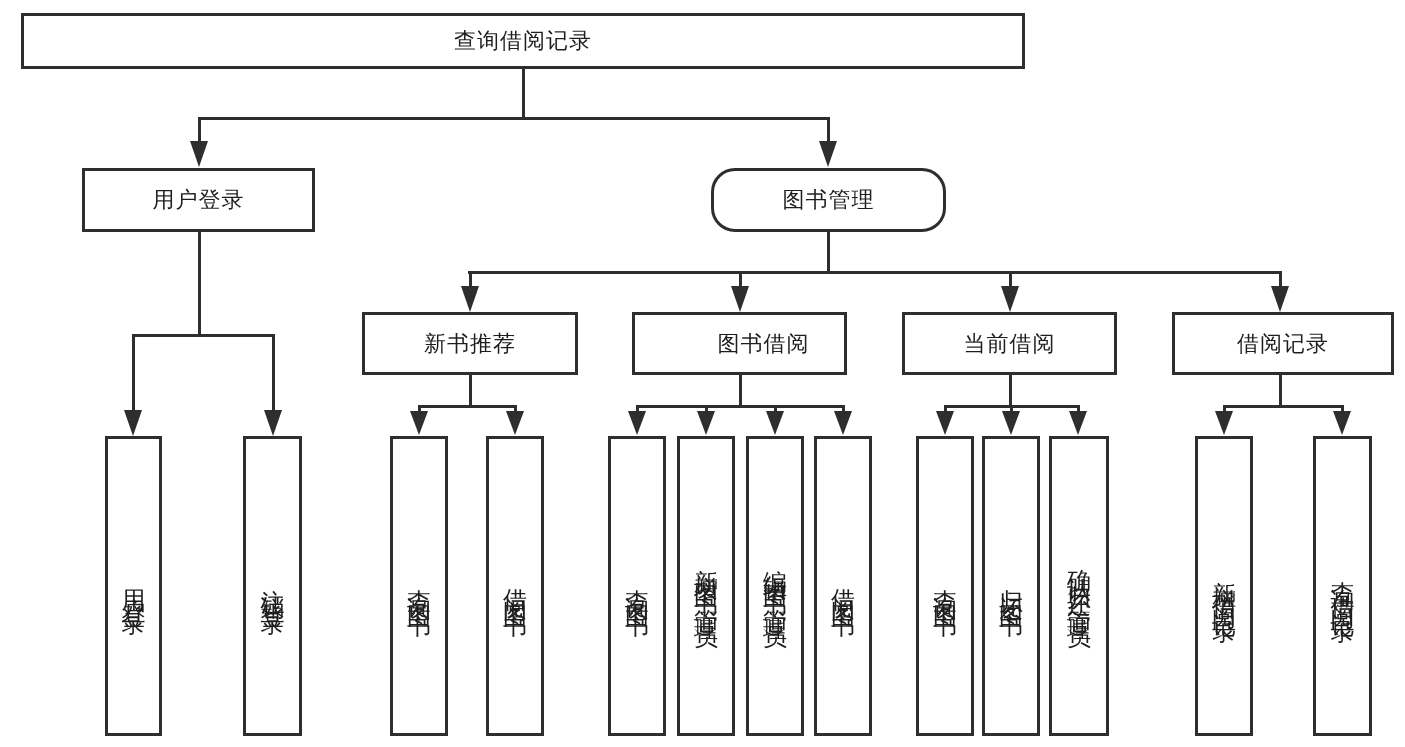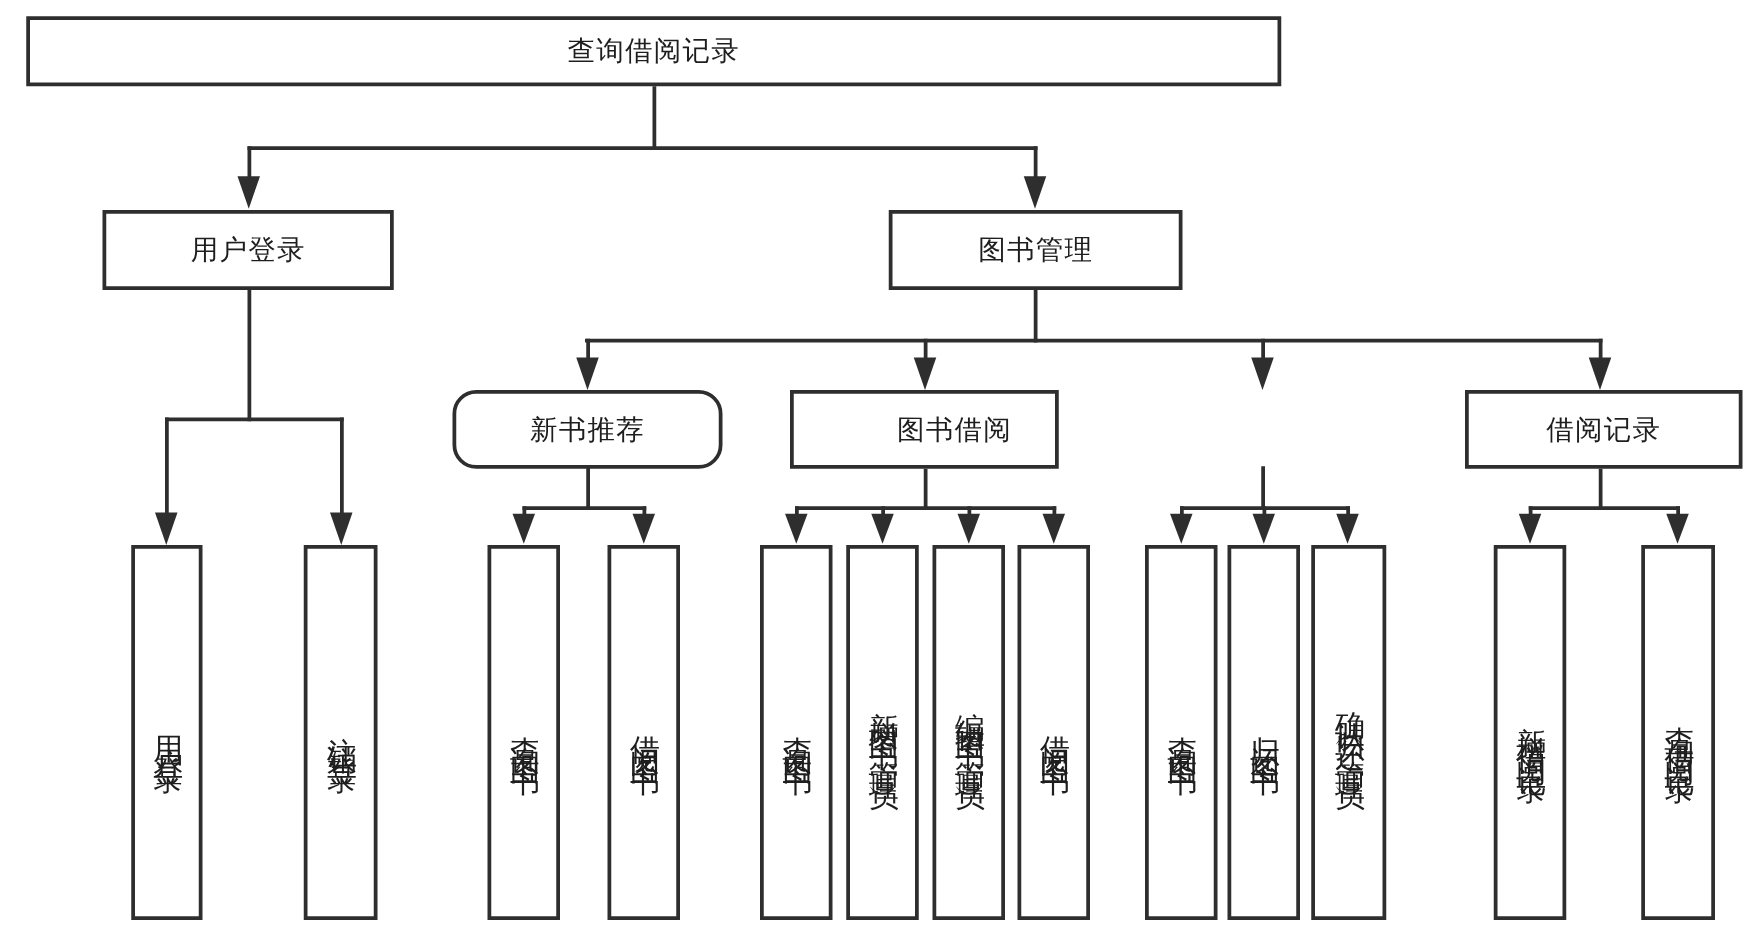--- a/index.html
+++ b/index.html
@@ -115,29 +115,32 @@
   <div class="vline" style="left:1340.5px;top:405px;height:10px;"></div>
   <div class="arrow short" style="left:1333px;top:411px;"></div>
 
   <div class="box hbox" style="left:21px;top:13px;width:1004px;height:56px;">
     <span>查询借阅记录</span>
   </div>
 
   <div class="box hbox" style="left:82px;top:168px;width:233px;height:64px;">
     <span>用户登录</span>
   </div>
-  <div class="box hbox" style="left:711px;top:168px;width:235px;height:64px;">
+  <div class="box hbox" style="left:711px;top:168px;width:235px;height:64px;border-radius:24px;">
     <span>图书管理</span>
   </div>
 
-  <div class="box hbox" style="left:362px;top:312px;width:216px;height:63px;border-radius:19px;">
+  <div class="box hbox" style="left:362px;top:312px;width:216px;height:63px;">
     <span>新书推荐</span>
   </div>
   <div class="box hbox" style="left:632px;top:312px;width:215px;height:63px;padding-left:48px;">
     <span>图书借阅</span>
+  </div>
+  <div class="box hbox" style="left:902px;top:312px;width:215px;height:63px;">
+    <span>当前借阅</span>
   </div>
   <div class="box hbox" style="left:1172px;top:312px;width:222px;height:63px;">
     <span>借阅记录</span>
   </div>
 
   <div class="box vbox" style="left:105px;top:436px;width:57px;height:300px;">
     <span class="vtext">用户登录</span>
   </div>
   <div class="box vbox" style="left:243px;top:436px;width:59px;height:300px;">
     <span class="vtext">注销登录</span>

